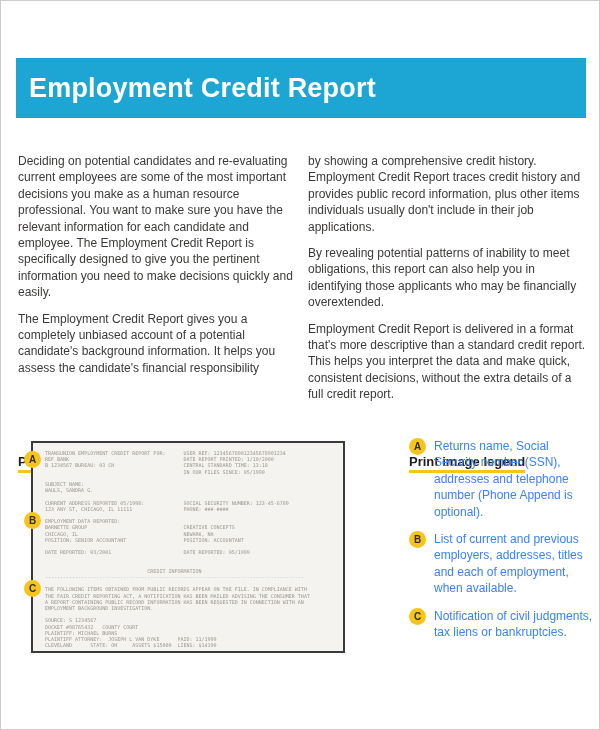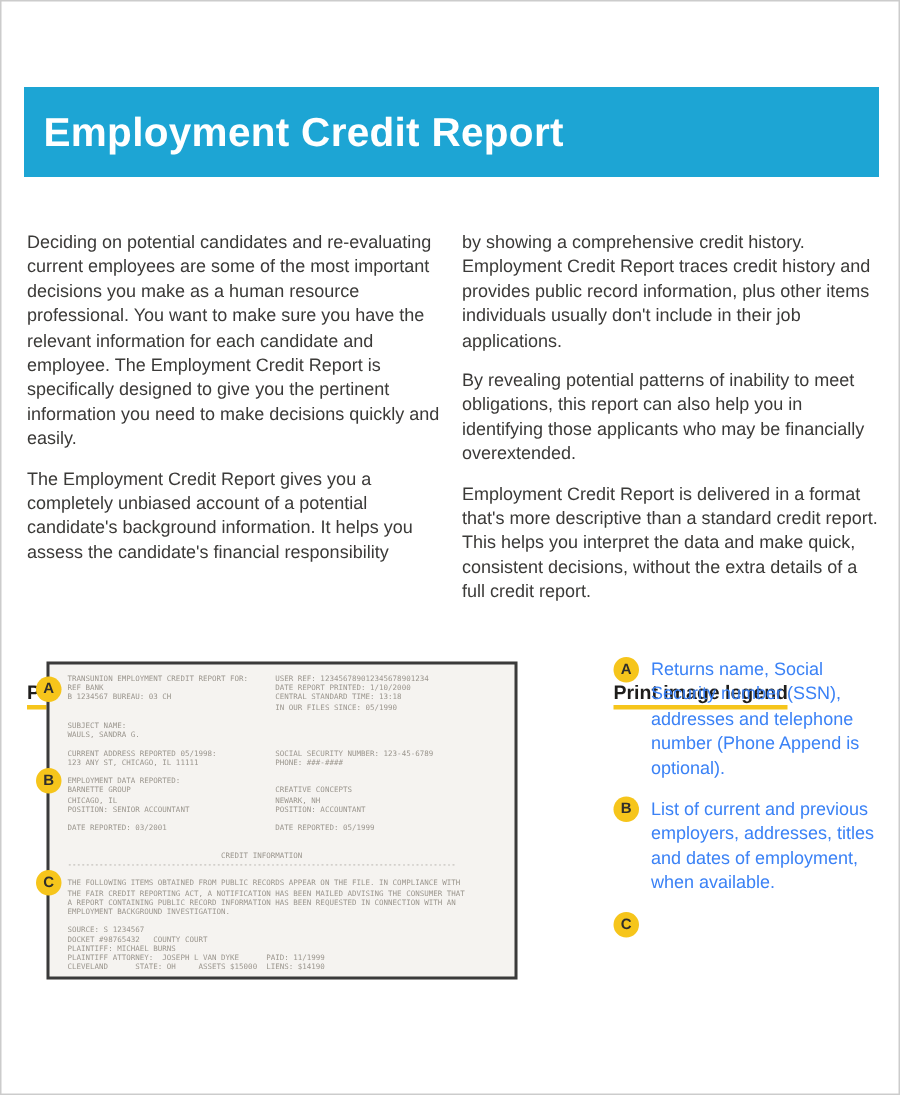--- a/index.html
+++ b/index.html
@@ -150,20 +150,21 @@
     <span>Print image legend</span>
   </div>
 
   <div class="legend">
     <div class="legend-item">
       <span class="marker">A</span>
       <span class="legend-text">Returns name, Social Security number (SSN), addresses and telephone number (Phone Append is optional).</span>
     </div>
     <div class="legend-item">
       <span class="marker">B</span>
-      <span class="legend-text">List of current and previous employers, addresses, titles and dates of employment, when available.</span>
+      <span class="legend-text">List of current and previous employers, addresses, titles and each of employment, when available.</span>
     </div>
     <div class="legend-item">
       <span class="marker">C</span>
+      <span class="legend-text">Notification of civil judgments, tax liens or bankruptcies.</span>
     </div>
   </div>
 
 </div>
 
 </body></html>

